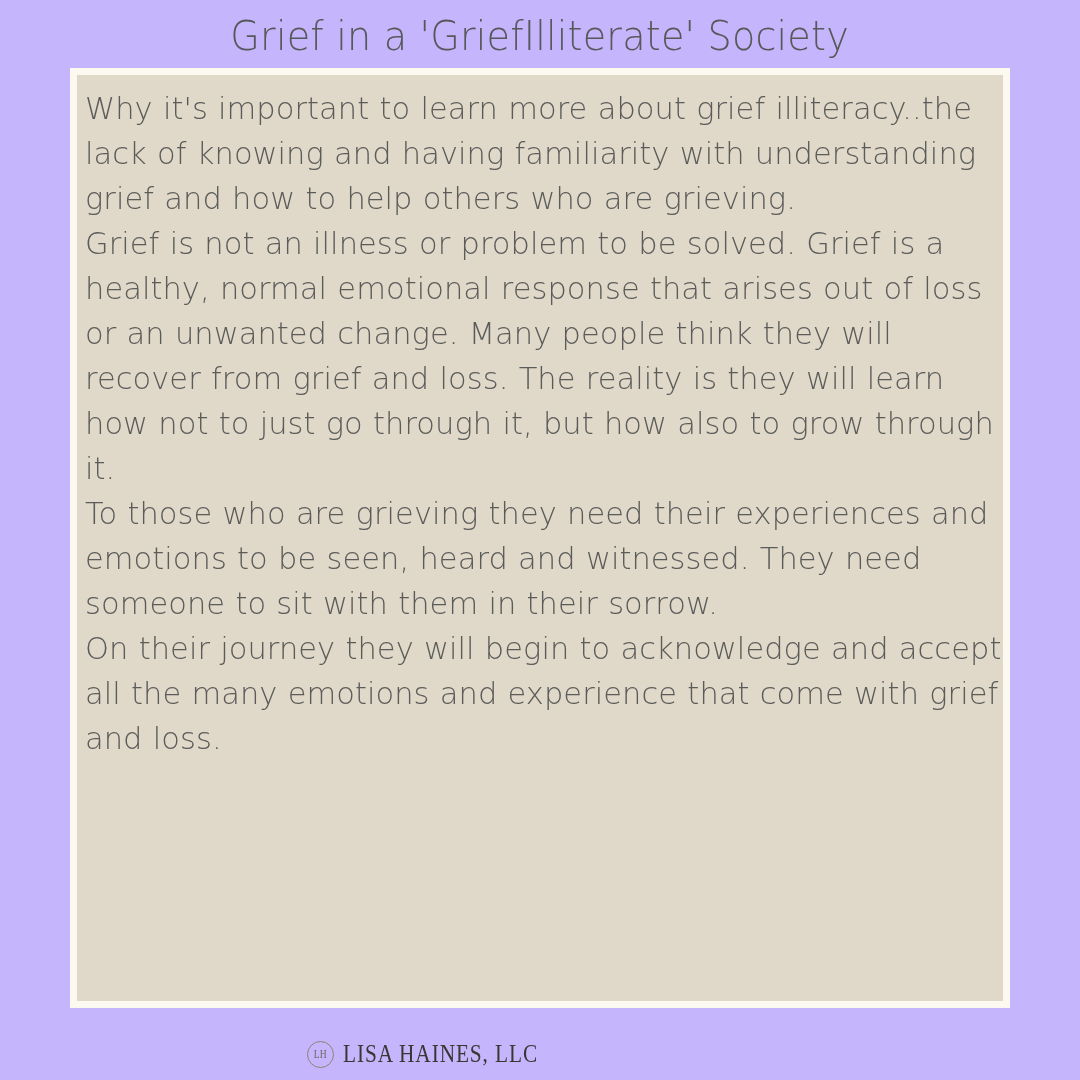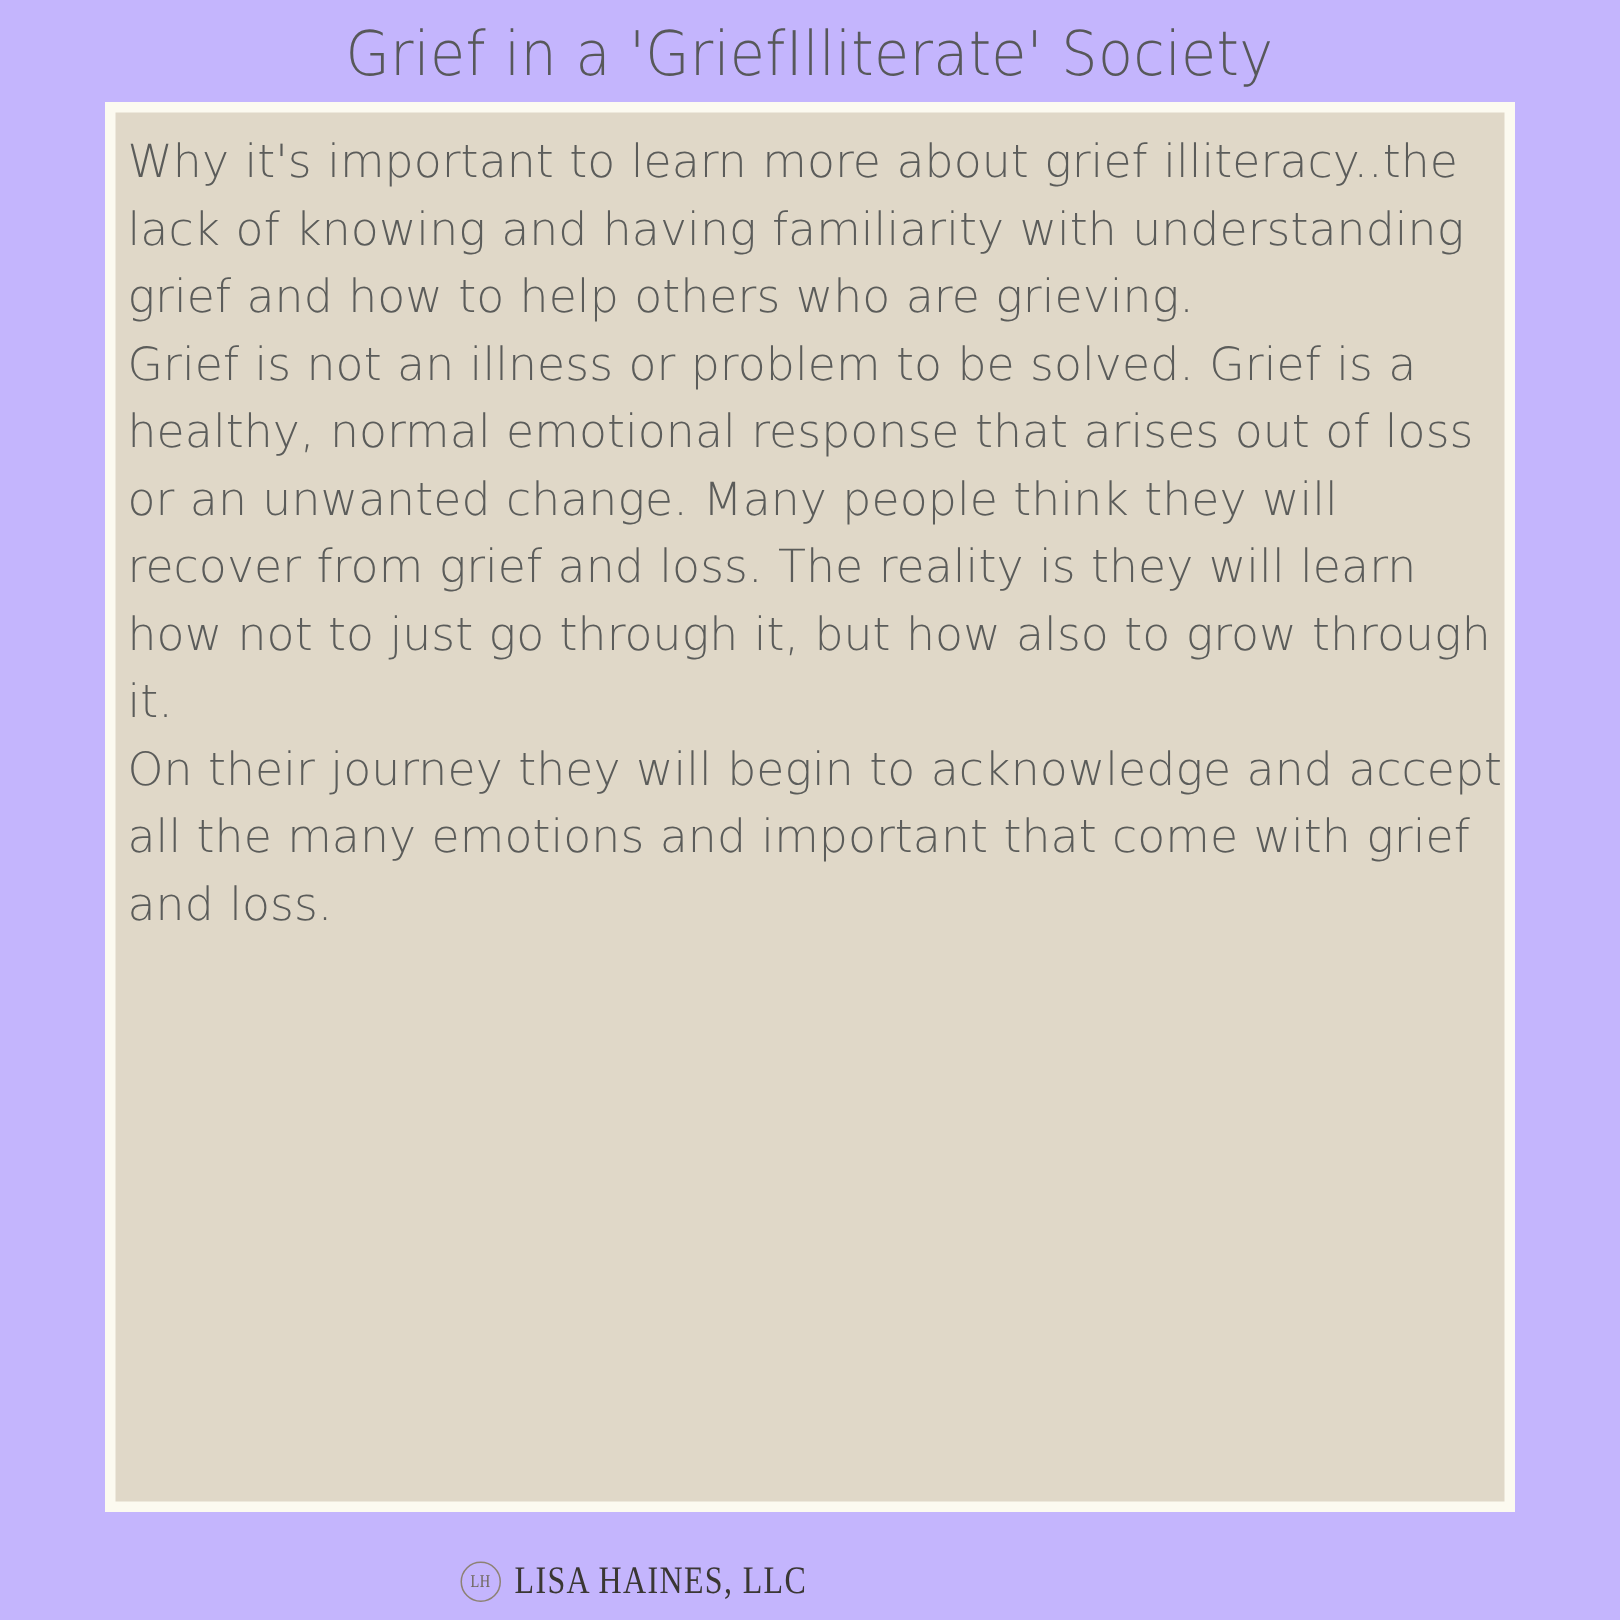--- a/index.html
+++ b/index.html
@@ -131,21 +131,22 @@
 
   <div id="title-wrap">
     <h1 id="page-title">Grief in a 'GriefIlliterate' Society</h1>
   </div>
 
   <div id="frame">
     <div id="frame-inner">
       <div id="body-copy">
         <p>Why it's important to learn more about grief illiteracy..the lack of knowing and having familiarity with understanding grief and how to help others who are grieving.</p>
         <p>Grief is not an illness or problem to be solved. Grief is a healthy, normal emotional response that arises out of loss or an unwanted change. Many people think they will recover from grief and loss. The reality is they will learn how not to just go through it, but how also to grow through it.</p>
-        <p>On their journey they will begin to acknowledge and accept all the many emotions and important that come with grief and loss.</p>
+        <p>To those who are grieving they need their experiences and emotions to be seen, heard and witnessed. They need someone to sit with them in their sorrow.</p>
+        <p>On their journey they will begin to acknowledge and accept all the many emotions and experience that come with grief and loss.</p>
       </div>
     </div>
   </div>
 
   <div id="footer">
     <span id="monogram">
       <span id="monogram-text">LH</span>
     </span>
     <span id="brand-name">LISA HAINES, LLC</span>
   </div>

